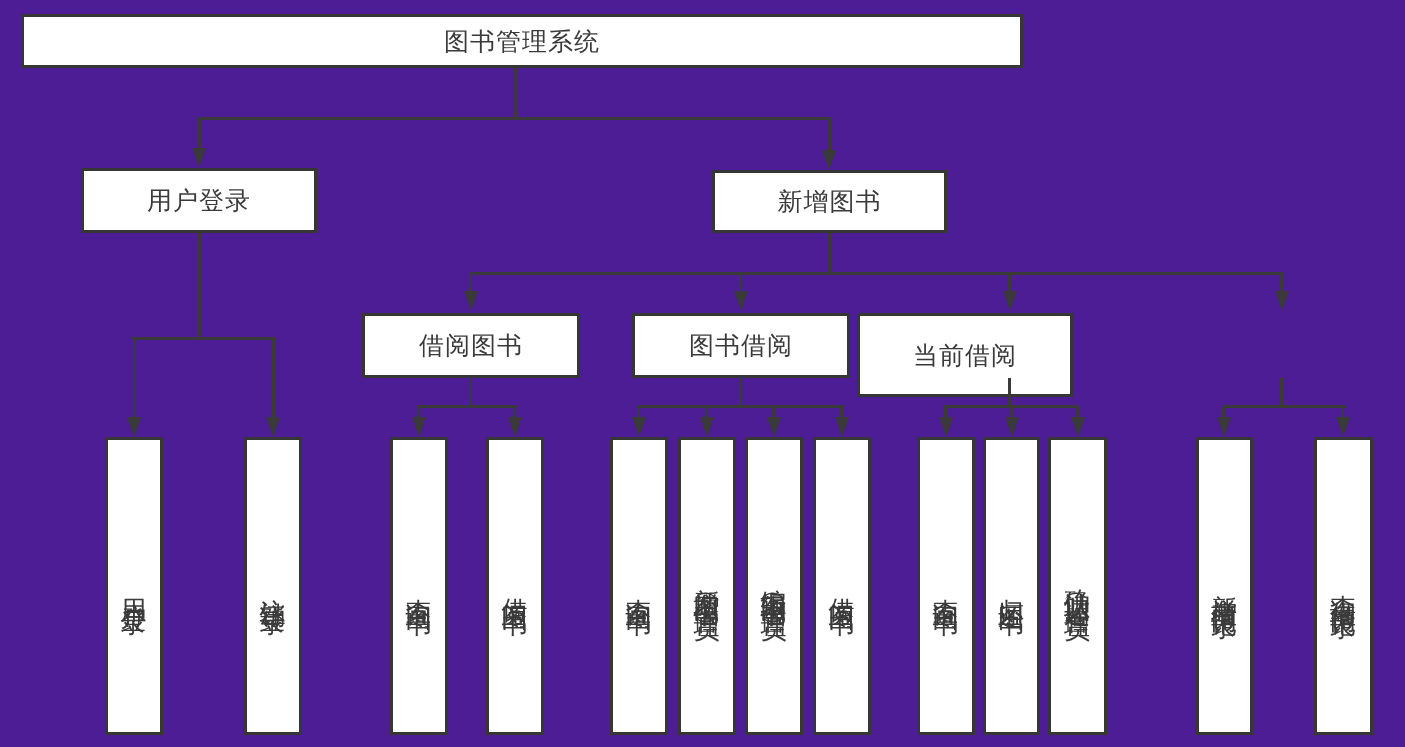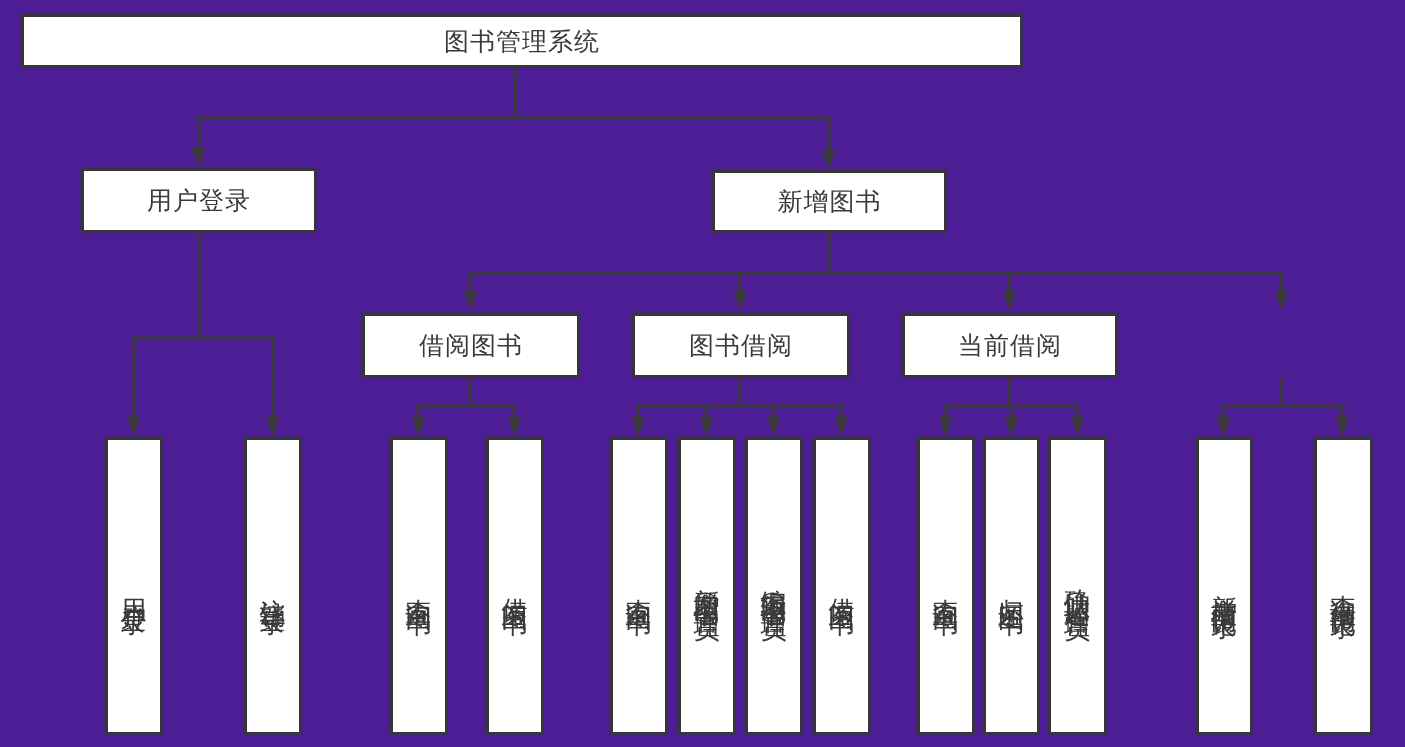--- a/index.html
+++ b/index.html
@@ -37,21 +37,21 @@
 
 <div class="stage">
 
   <div class="box" style="left:21px;top:14px;width:1002px;height:54px">图书管理系统</div>
 
   <div class="box" style="left:81px;top:168px;width:236px;height:65px">用户登录</div>
   <div class="box" style="left:712px;top:170px;width:235px;height:63px">新增图书</div>
 
   <div class="box" style="left:362px;top:313px;width:218px;height:65px">借阅图书</div>
   <div class="box" style="left:632px;top:313px;width:218px;height:65px">图书借阅</div>
-  <div class="box" style="left:902px;top:313px;width:216px;height:65px">当前借阅</div>
+  <div class="box" style="left:857px;top:313px;width:216px;height:84px">当前借阅</div>
 
   <div class="box vbox" style="left:105px;width:58px">用户登录</div>
   <div class="box vbox" style="left:244px;width:58px">注销登录</div>
 
   <div class="box vbox" style="left:390px;width:58px">查询图书</div>
   <div class="box vbox" style="left:486px;width:58px">借阅图书</div>
 
   <div class="box vbox" style="left:610px;width:58px">查询图书</div>
   <div class="box vbox" style="left:678px;width:58px">新增图书（管理员）</div>
   <div class="box vbox" style="left:745px;width:58px">编辑图书（管理员）</div>

